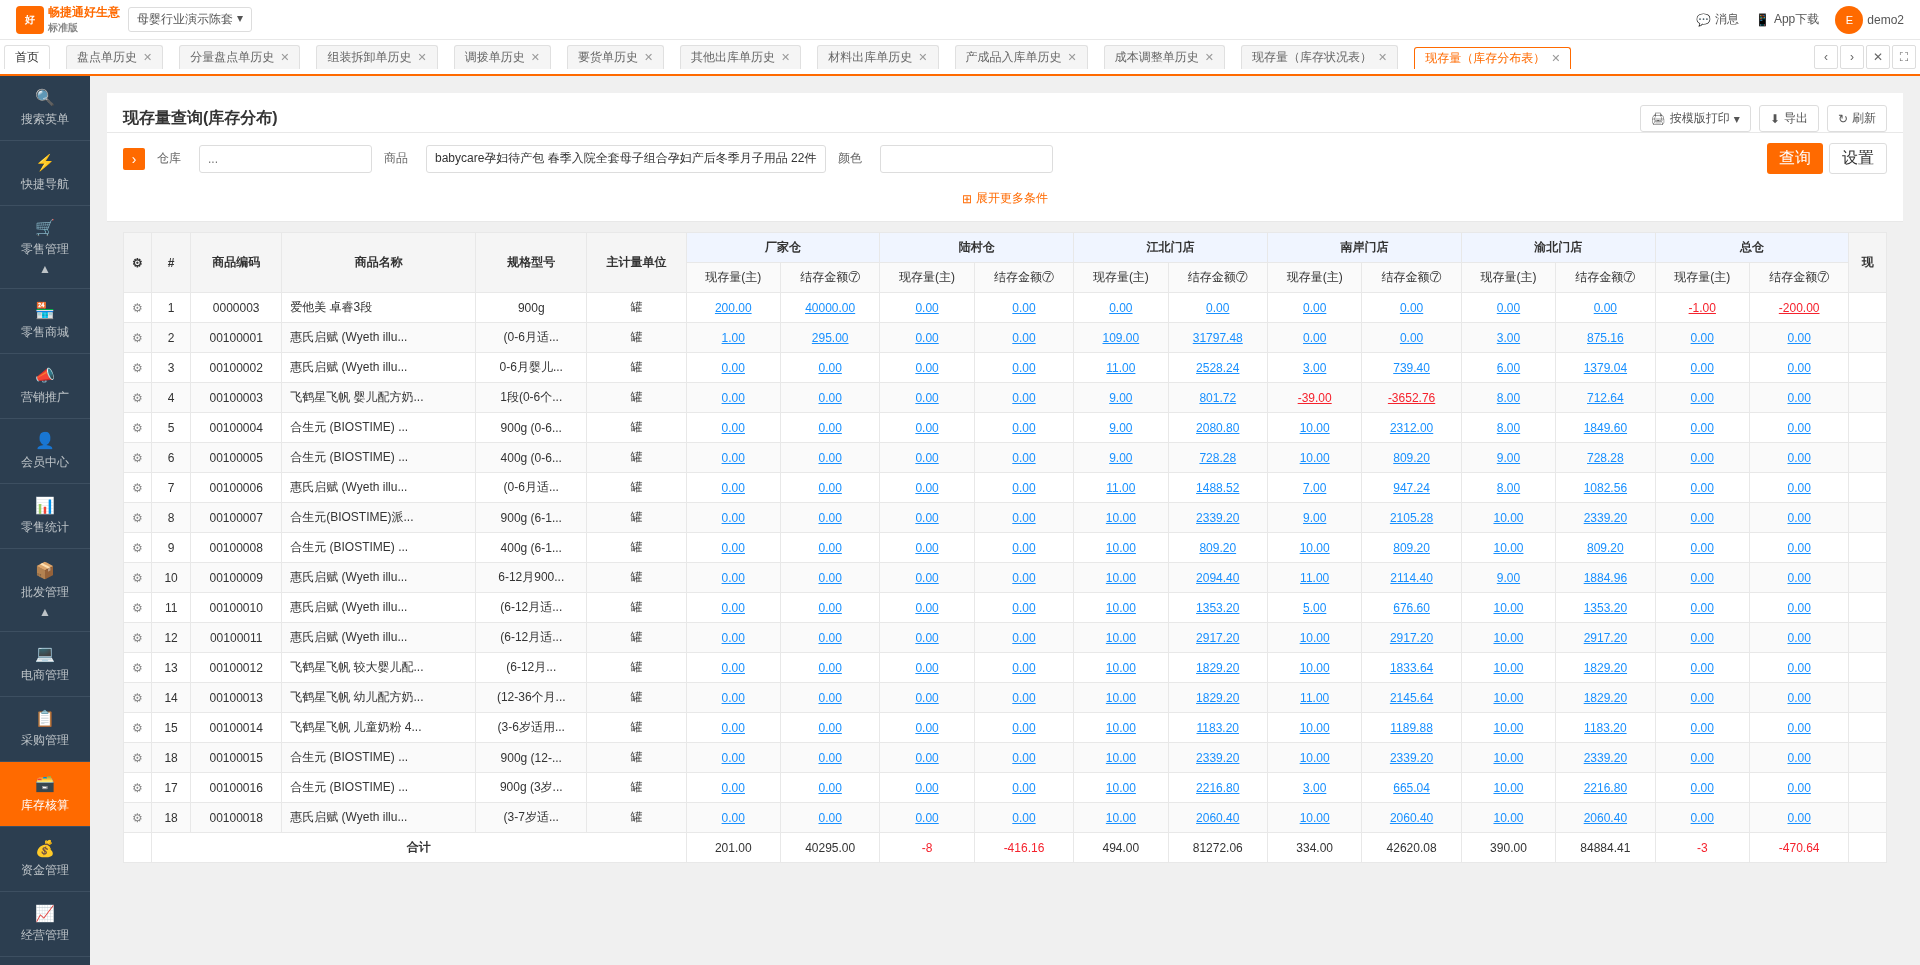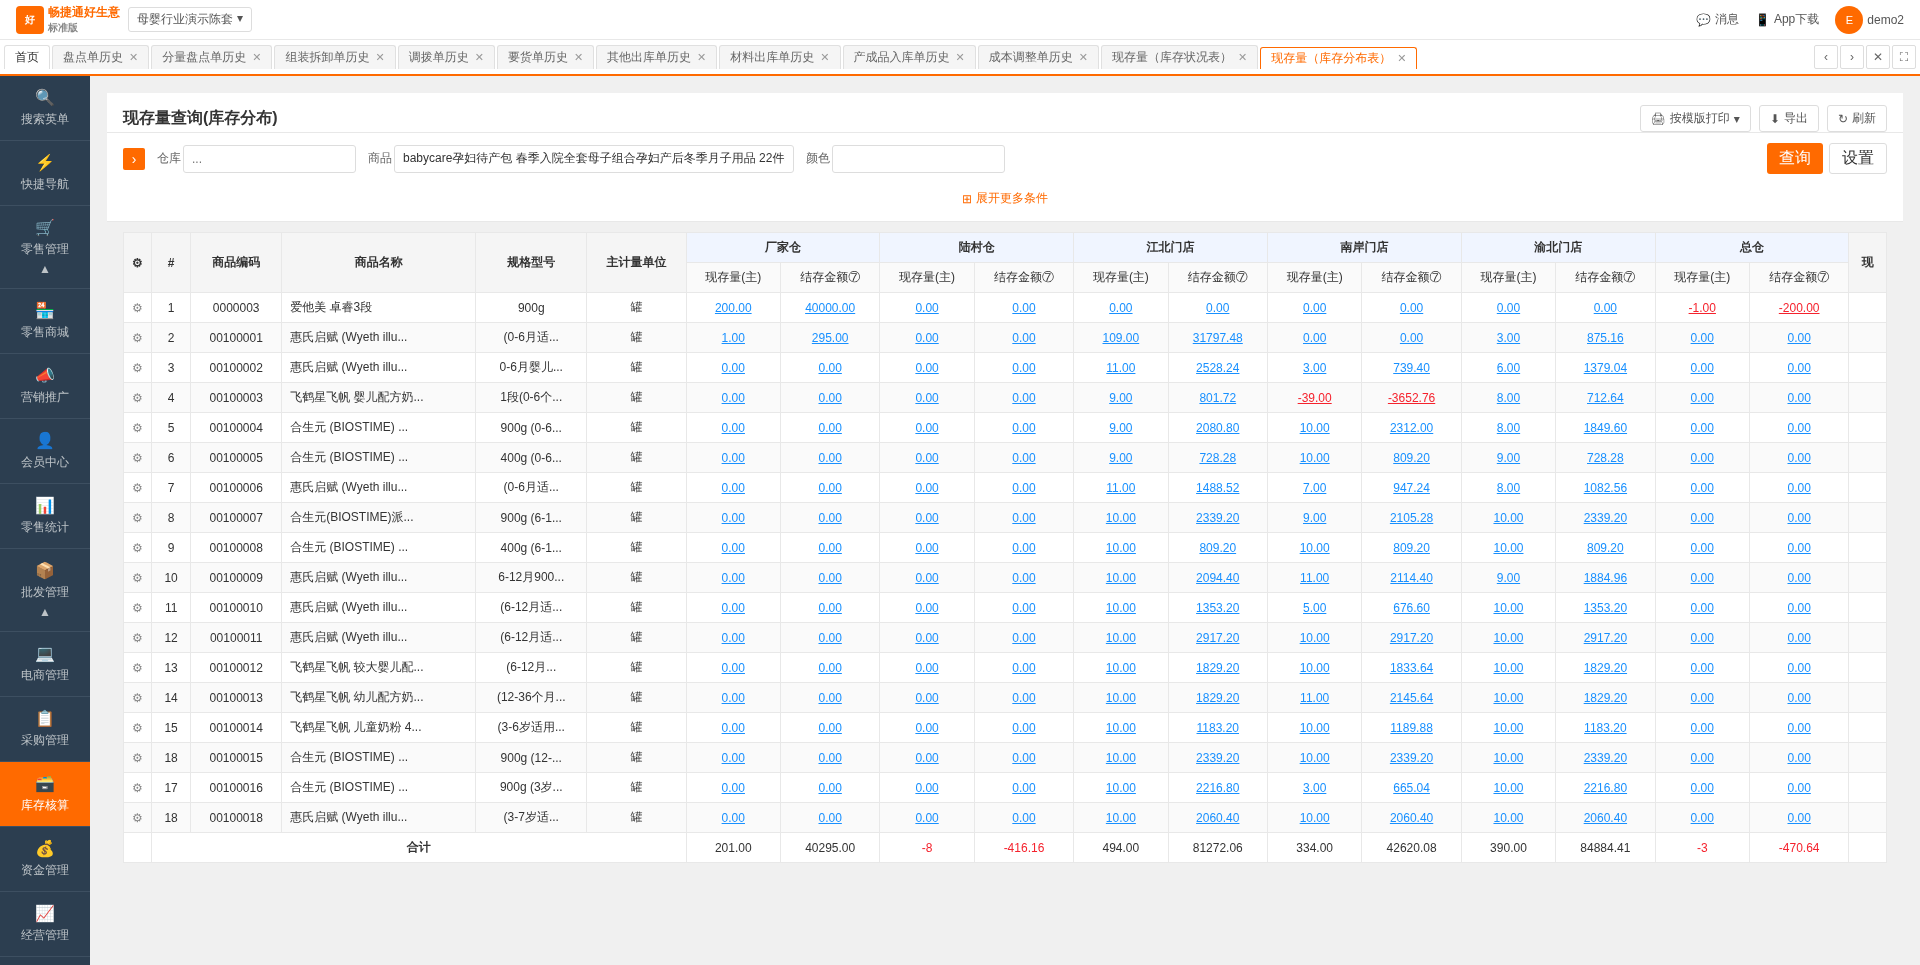--- a/index.html
+++ b/index.html
@@ -19,21 +19,21 @@
     .avatar { width: 28px; height: 28px; border-radius: 50%; background: #ff6a00; display: flex; align-items: center; justify-content: center; color: #fff; font-size: 11px; }
 
     
     .tab-bar {
       display: flex; align-items: center; background: #fff;
       border-bottom: 2px solid #ff6a00; position: fixed; top: 40px; left: 0; right: 0; z-index: 99;
       height: 36px; padding: 0 4px; overflow: hidden;
     }
     .tab-item {
       display: flex; align-items: center; padding: 0 10px; height: 24px;
-      border: 1px solid #e0e0e0; border-bottom: none; margin-right: 2px;
+      border: 1px solid #e0e0e0; border-bottom: none; margin-right: 16px;
       cursor: pointer; white-space: nowrap; background: #f5f5f5; color: #666;
       border-radius: 3px 3px 0 0; font-size: 11.5px;
     }
     .tab-item.active { background: #fff; color: #ff6a00; border-color: #ff6a00; border-bottom: 2px solid #fff; margin-bottom: -2px; z-index: 1; }
     .tab-item .close { margin-left: 6px; color: #999; font-size: 11px; }
     .tab-home { color: #333; background: #fff; }
     .tab-nav-btns { display: flex; margin-left: auto; gap: 2px; }
     .tab-nav-btn { width: 24px; height: 24px; border: 1px solid #ddd; display: flex; align-items: center; justify-content: center; cursor: pointer; border-radius: 2px; color: #666; }
 
     
@@ -64,21 +64,21 @@
     .page-title { font-size: 16px; font-weight: bold; color: #333; }
     .page-actions { display: flex; gap: 8px; align-items: center; }
     .btn-action { display: flex; align-items: center; gap: 4px; padding: 4px 10px; border: 1px solid #ddd; background: #fff; cursor: pointer; border-radius: 3px; color: #555; font-size: 12px; }
 
     
     .search-area {
       background: #fff; padding: 10px 16px; border-bottom: 1px solid #e8e8e8;
       display: flex; align-items: center; gap: 12px; flex-wrap: wrap;
     }
     .search-row { display: flex; align-items: center; gap: 12px; width: 100%; }
-    .field-group { display: flex; align-items: center; gap: 2px; }
+    .field-group { display: flex; align-items: center; gap: 18px; }
     .field-label { color: #666; white-space: nowrap; }
     .field-input {
       border: 1px solid #ddd; padding: 4px 8px; border-radius: 3px;
       min-width: 120px; height: 28px; color: #333; background: #fff;
     }
     .field-input.long { min-width: 400px; }
     .expand-btn { color: #ff6a00; cursor: pointer; display: flex; align-items: center; gap: 4px; }
     .btn-orange-small { background: #ff6a00; color: #fff; border: none; padding: 4px 12px; border-radius: 3px; cursor: pointer; font-size: 16px; }
     .btn-white-small { background: #fff; color: #333; border: 1px solid #ddd; padding: 4px 12px; border-radius: 3px; cursor: pointer; font-size: 16px; }
     .orange-arrow { display: inline-flex; align-items: center; justify-content: center; width: 22px; height: 22px; background: #ff6a00; color: #fff; border-radius: 2px; cursor: pointer; font-size: 14px; }

